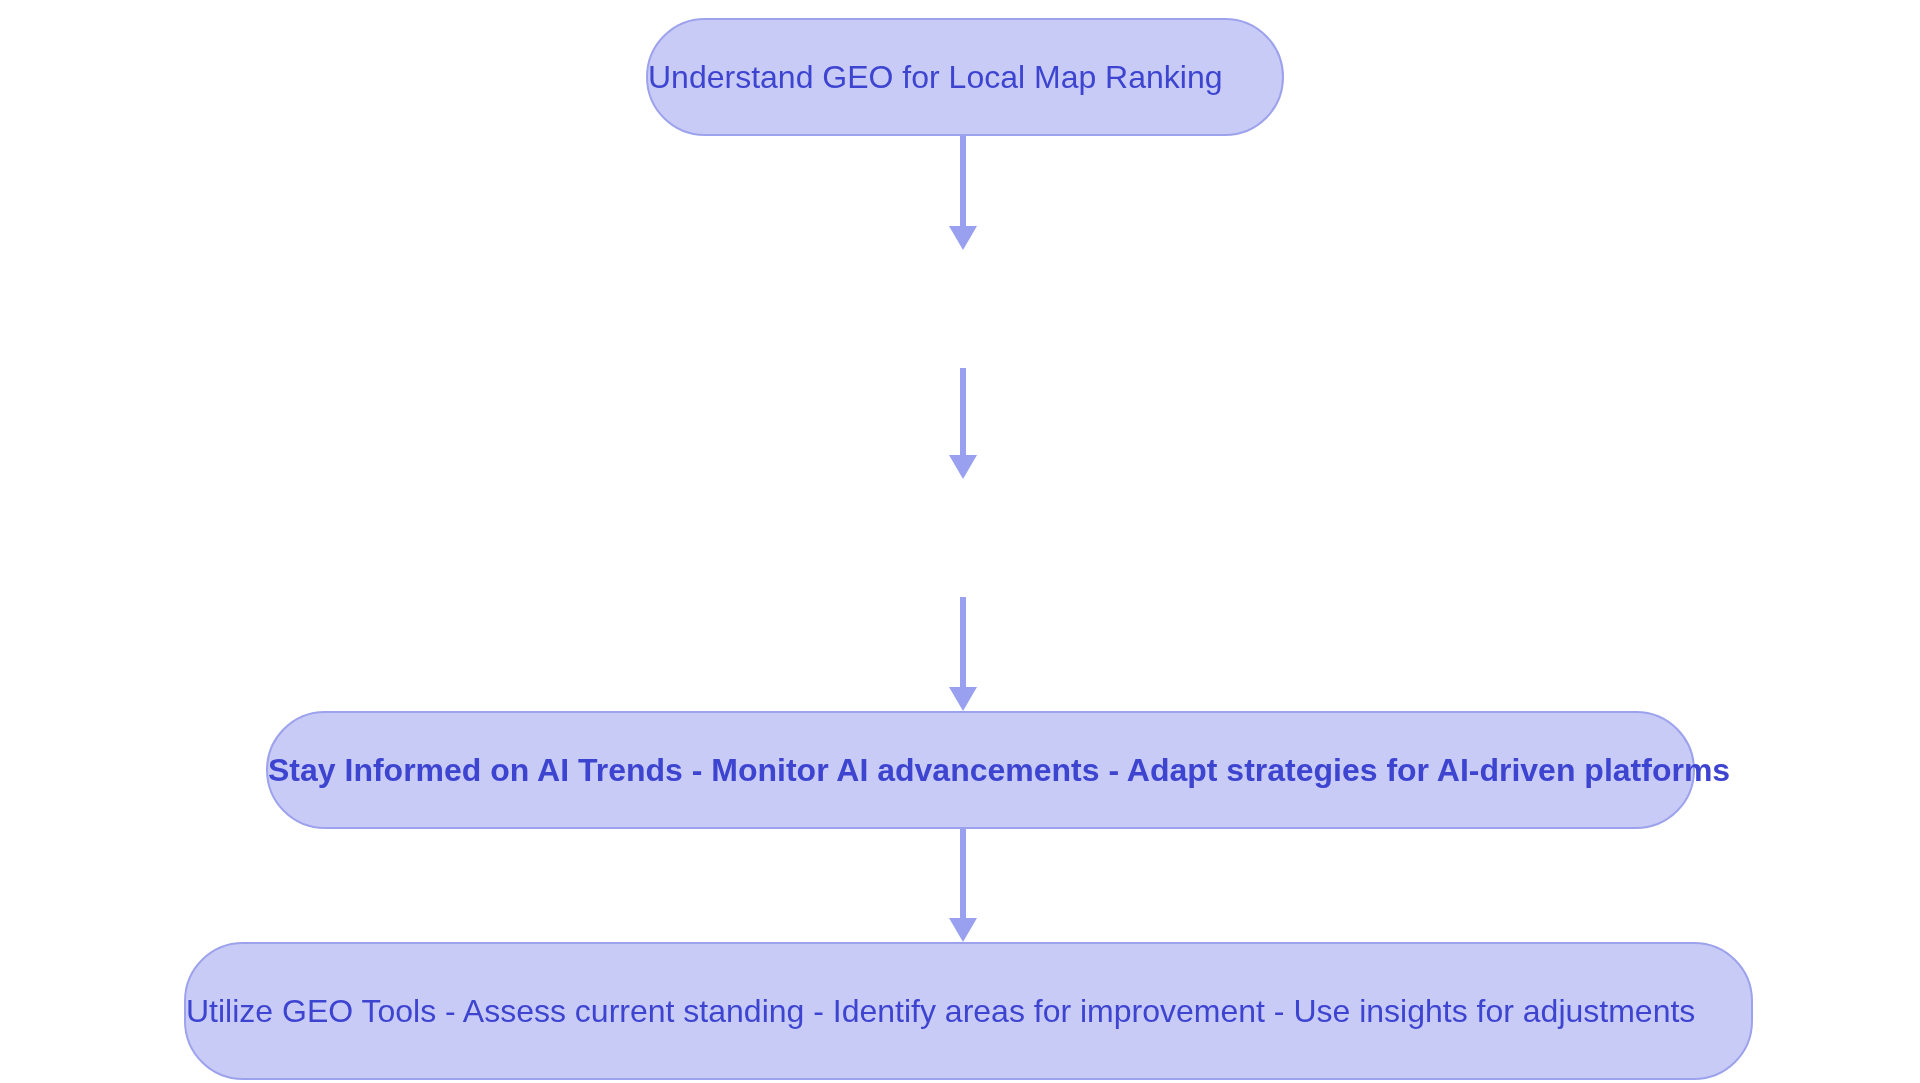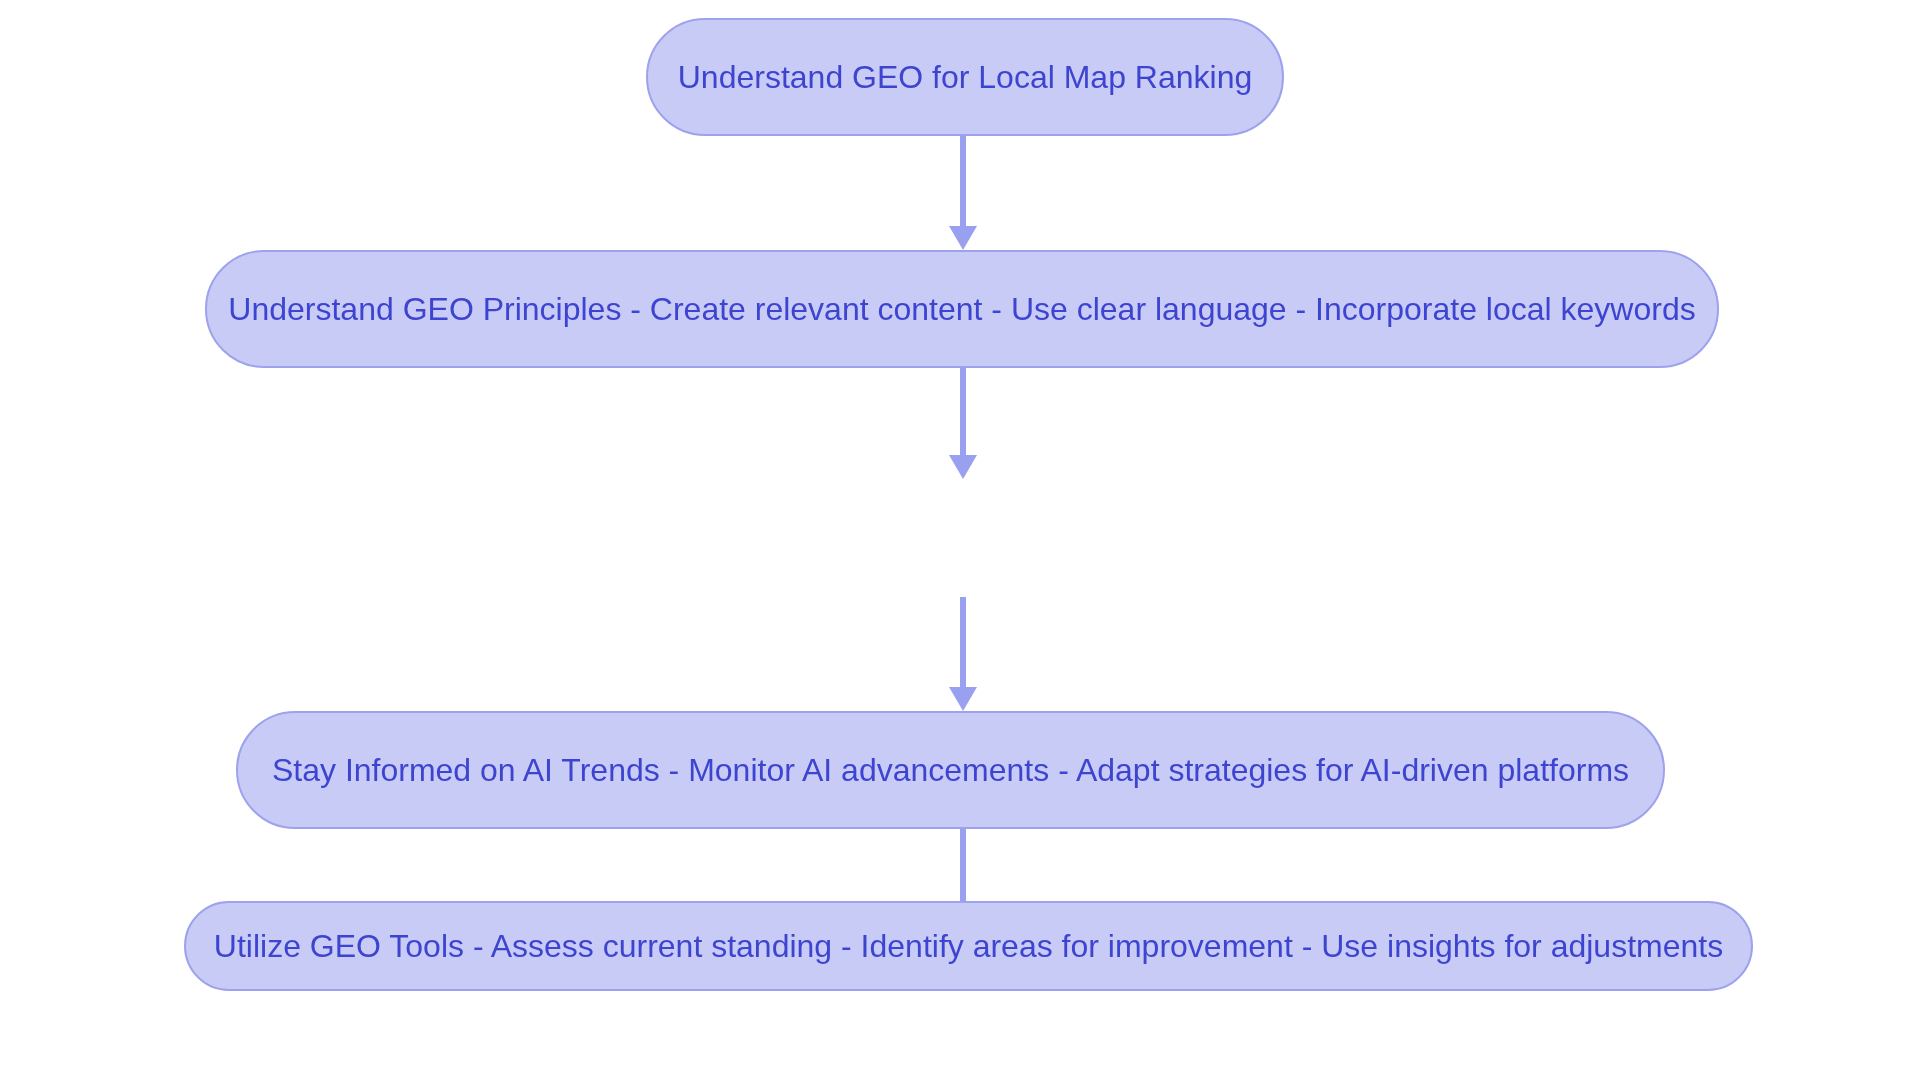--- a/index.html
+++ b/index.html
@@ -16,21 +16,20 @@
     overflow: hidden;
   }
   .flow-node {
     position: absolute;
     box-sizing: border-box;
     background: var(--node-fill, #c9cbf7);
     border: 2px solid var(--node-border, #9da2ec);
     border-radius: 59px;
     display: flex;
     align-items: center;
-    justify-content: center;
   }
   .flow-node .node-label {
     color: var(--node-text, #3d44d0);
     font-size: 32px;
     line-height: 1.2;
     white-space: nowrap;
     text-align: center;
     letter-spacing: 0px;
   }
   .connector {
@@ -63,41 +62,38 @@
 
   <div class="flow-node" style="left: 646px; top: 18px; width: 638px; height: 118px;">
     <span class="node-label">Understand GEO for Local Map Ranking</span>
   </div>
 
   <div class="connector" style="left: 963px; top: 136px; height: 114px;">
     <div class="connector-line"></div>
     <div class="connector-head"></div>
   </div>
 
-  <div class="flow-node" style="left: 205px; top: 250px; width: 1514px; height: 118px;">
-    <span class="node-label">Understand GEO Principles - Create relevant content - Use clear language - Incorporate local keywords</span>
-  </div>
 
   <div class="connector" style="left: 963px; top: 368px; height: 111px;">
     <div class="connector-line"></div>
     <div class="connector-head"></div>
   </div>
 
 
   <div class="connector" style="left: 963px; top: 597px; height: 114px;">
     <div class="connector-line"></div>
     <div class="connector-head"></div>
   </div>
 
-  <div class="flow-node" style="left: 236px; top: 711px; width: 1429px; height: 118px;">
+  <div class="flow-node" style="left: 266px; top: 711px; width: 1429px; height: 118px; font-weight: bold;">
     <span class="node-label">Stay Informed on AI Trends - Monitor AI advancements - Adapt strategies for AI-driven platforms</span>
   </div>
 
   <div class="connector" style="left: 963px; top: 829px; height: 113px;">
     <div class="connector-line"></div>
     <div class="connector-head"></div>
   </div>
 
-  <div class="flow-node" style="left: 184px; top: 901px; width: 1569px; height: 90px;">
+  <div class="flow-node" style="left: 184px; top: 942px; width: 1569px; height: 138px;">
     <span class="node-label">Utilize GEO Tools - Assess current standing - Identify areas for improvement - Use insights for adjustments</span>
   </div>
 
 </div>
 
 </body></html>

